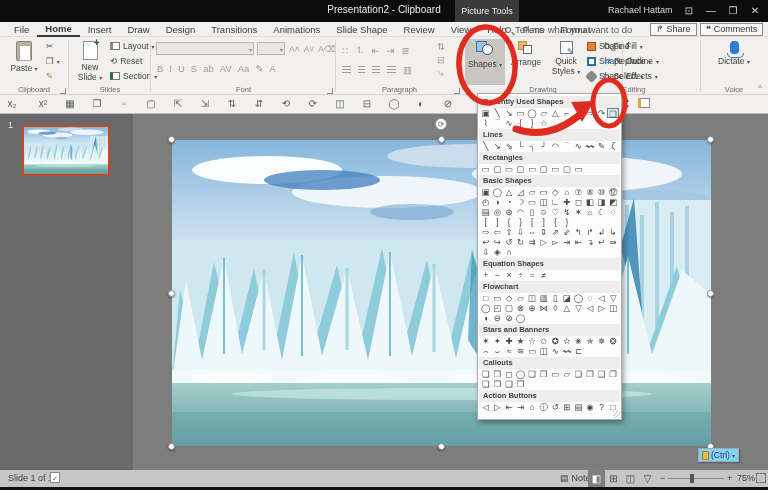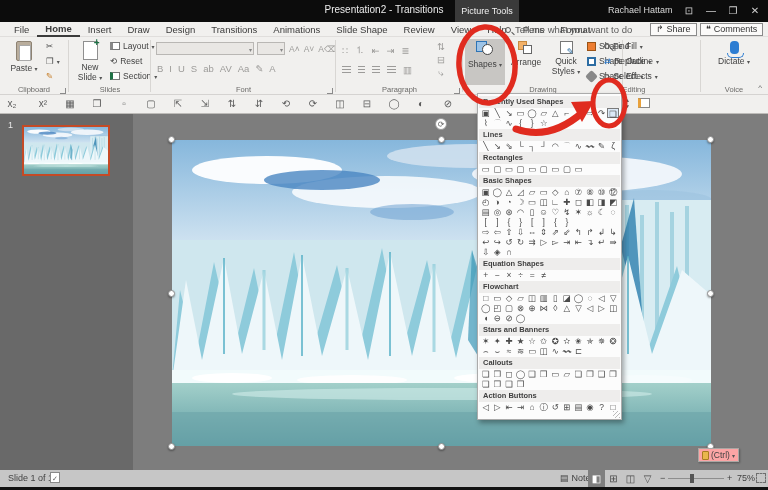--- a/index.html
+++ b/index.html
@@ -93,21 +93,21 @@
   .thumb svg { display:block; width:100%; height:100%; }
 
   .slidepic { position:absolute; left:172px; top:26px; width:539px; height:306px; background:#cfe7ee; }
   .slidepic svg { display:block; width:539px; height:306px; }
 
   .handle { position:absolute; width:7px; height:7px; background:#fff; border:1px solid #8f8f8f; border-radius:50%;
             box-shadow:0 1px 2px rgba(0,0,0,.35); z-index:20; }
   .rotatehandle { position:absolute; width:12px; height:12px; background:#fff; border:1px solid #9a9a9a; border-radius:50%;
                   z-index:20; font-size:8px; line-height:11px; text-align:center; color:#666; }
 
-  .pasteopts { position:absolute; left:698px; top:334px; height:14px; background:#fca5a5; border:1px solid #a9a7a4;
+  .pasteopts { position:absolute; left:698px; top:334px; height:14px; background:#7dd3fc; border:1px solid #a9a7a4;
                box-shadow:1px 1px 2px rgba(0,0,0,.3); display:flex; align-items:center; gap:2px; padding:0 3px;
                font-size:8.5px; color:#3f3f3f; z-index:30; }
   .pasteopts .pclip { width:7px; height:9px; background:#e9b64d; border:1px solid #a97d22; border-radius:1px; }
 
   
   .shapesmenu { position:absolute; left:477px; top:93px; width:145px; height:327px; background:#fcfcfc;
                 border:1px solid #ababab; box-shadow:2px 3px 5px rgba(0,0,0,.35); z-index:50; padding:1px 0 0 0; }
   .sm-head { height:12px; background:#eeedec; font-size:7.5px; font-weight:bold; color:#3f3f3f;
              line-height:12px; padding-left:4px; margin:1px 1px 0 1px; }
   .sm-row { height:10px; display:flex; align-items:center; padding:0 2px; }
@@ -133,21 +133,21 @@
   .sb-zoomlvl { position:absolute; left:737px; top:3px; }
   .sb-fit { position:absolute; left:756px; top:3px; width:10px; height:10px; border:1px dashed #6e6e6e; }
   .bottombar { position:absolute; left:0; top:487px; width:768px; height:3px; background:#111; }
 </style>
 </head>
 <body>
 
 <div class="app">
 
   <div class="titlebar">
-    <div class="tb-title">Presentation2  -  Transitions</div>
+    <div class="tb-title">Presentation2  -  Clipboard</div>
     <div class="tb-context">Picture Tools</div>
     <div class="tb-user">Rachael Hattam</div>
     <div class="tb-controls" id="tb-controls">
         <span>⊡</span>
         <span>—</span>
         <span>❐</span>
         <span>✕</span>
       </div>
   </div>
 

